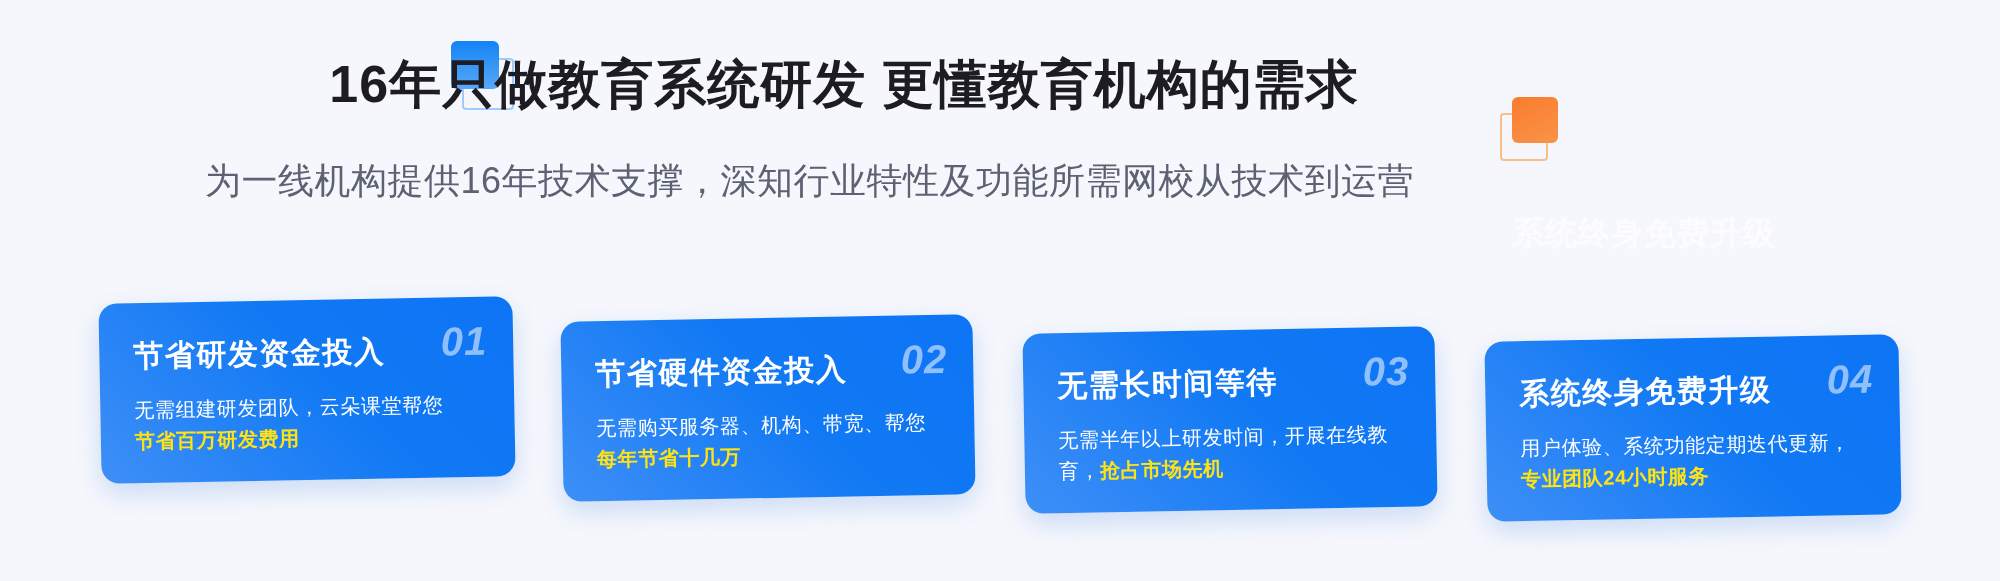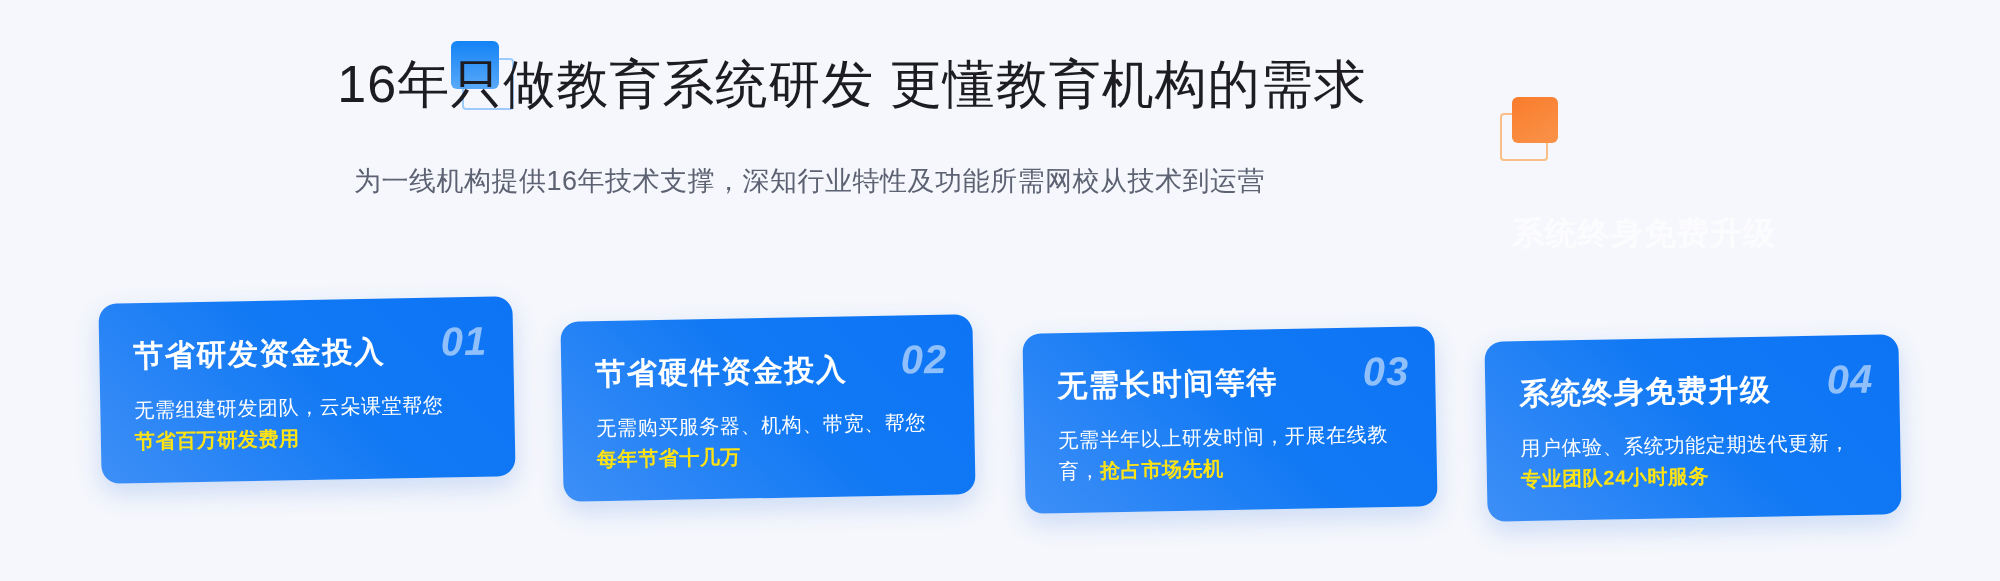--- a/index.html
+++ b/index.html
@@ -52,38 +52,38 @@
     top: 97px;
     width: 46px;
     height: 46px;
     border-radius: 6px;
     background: linear-gradient(150deg, #fa7c2c 0%, #f9934a 100%);
   }
 
   
   .headline {
     position: absolute;
-    left: 16px;
+    left: 8px;
     top: 50px;
     width: 1672px;
     text-align: center;
     font-size: 52px;
     line-height: 68px;
-    font-weight: 400;
+    font-weight: 700;
     color: #1c1c22;
     letter-spacing: 1px;
     white-space: nowrap;
   }
   .subline {
     position: absolute;
     left: 0;
     top: 160px;
     width: 1619px;
     text-align: center;
-    font-size: 27px;
+    font-size: 36px;
     line-height: 42px;
     color: #5d6273;
     letter-spacing: 0.5px;
   }
   .subline div { white-space: nowrap; }
 
   
   .watermark {
     position: absolute;
     left: 1512px;

